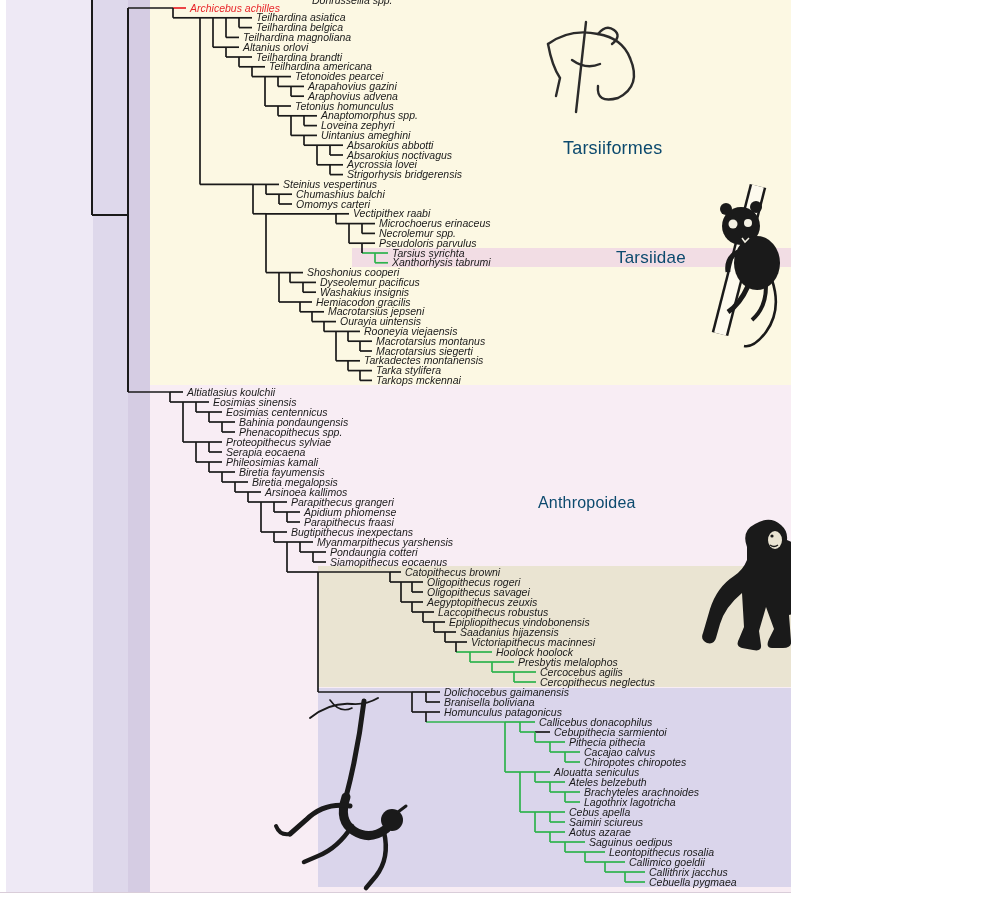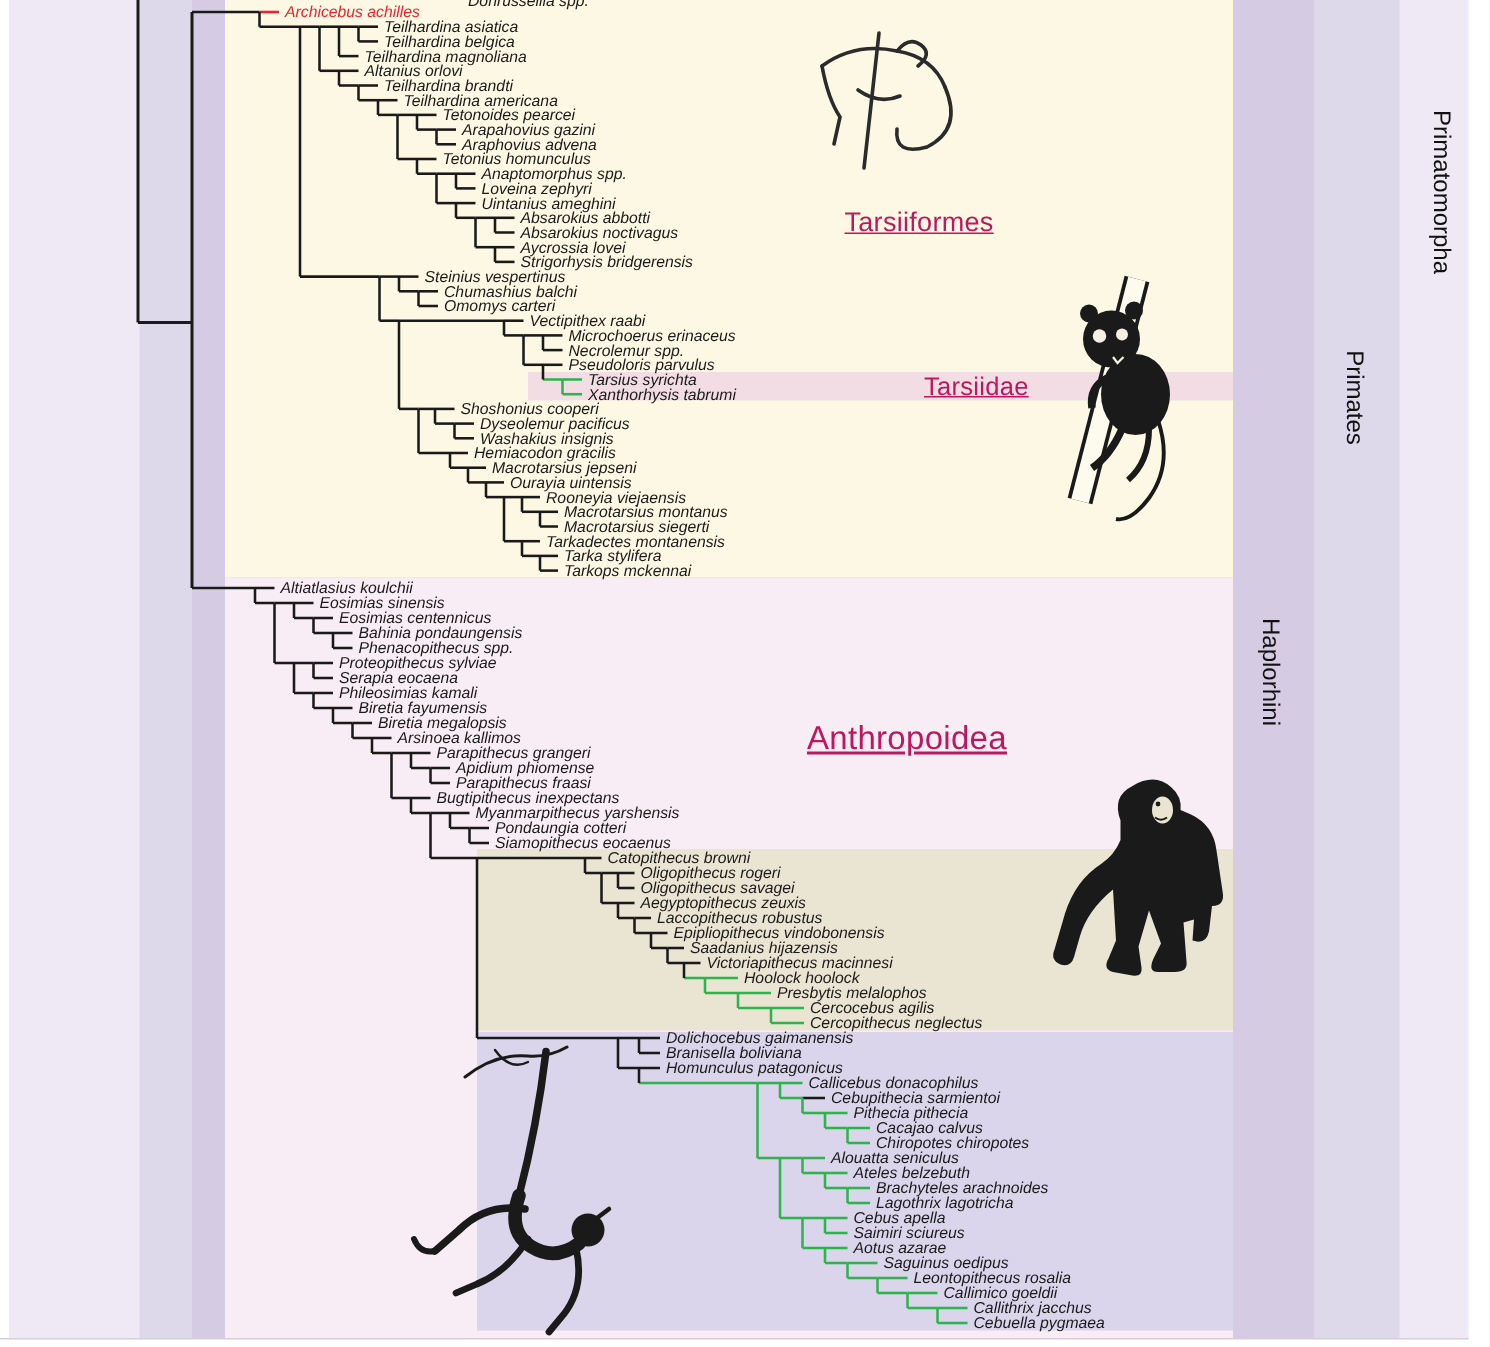--- a/index.html
+++ b/index.html
@@ -1,20 +1,20 @@
 <!DOCTYPE html>
 <html><head>
 <meta charset="utf-8">
 <style>
   html,body{margin:0;padding:0;background:#ffffff;}
-  #fig{position:relative;width:979px;height:898px;background:#ffffff;overflow:hidden;
+  #fig{position:relative;width:791px;height:898px;background:#ffffff;overflow:hidden;
        font-family:"Liberation Sans","DejaVu Sans",sans-serif;}
   .box{position:absolute;}
   #svgwrap{position:absolute;left:0;top:0;width:993px;height:898px;z-index:2;}
-  .clade-label{position:absolute;z-index:3;color:#be185d;font-size:17px;letter-spacing:.2px;text-decoration:underline;}
+  .clade-label{position:absolute;z-index:3;color:#0c4a6e;font-size:17px;letter-spacing:.2px;}
   .vlabel{position:absolute;z-index:3;color:#111;font-size:16px;width:140px;text-align:center;
           transform:rotate(90deg);}
   .bottom-rule{position:absolute;left:0;top:892px;width:993px;height:1px;background:#d9cdd9;z-index:4;}
 </style>
 </head>
 <body>
 
 <div id="fig">
 
   <div class="box" style="left:6px;top:0;width:987px;height:892px;background:#eee9f5;"></div>
@@ -427,19 +427,19 @@
       <path d="M290,834 q-10,2 -14,-8" stroke-width="4"></path>
       <path d="M352,826 q-14,22 -34,30 l-14,6" stroke-width="4.5"></path>
       <path d="M384,832 q6,26 -8,44 l-10,12" stroke-width="4.5"></path>
       <circle cx="392" cy="820" r="11" fill="#1a1a1a" stroke="none"></circle>
       <path d="M398,812 l8,-6" stroke-width="3"></path>
     </g>
   </svg>
 
   <div class="clade-label" style="left:563px;top:138px;font-size:18px;">Tarsiiformes</div>
   <div class="clade-label" style="left:590px;top:248px;margin-left:26px;">Tarsiidae</div>
-  <div class="clade-label" style="left:538px;top:479px;font-size:22px;text-align:right;">Anthropoidea</div>
+  <div class="clade-label" style="left:538px;top:494px;font-size:16px;text-align:right;">Anthropoidea</div>
   <div class="vlabel" style="left:890px;top:119px;">Primatomorpha</div>
   <div class="vlabel" style="left:832px;top:256px;">Primates</div>
   <div class="vlabel" style="left:776px;top:439px;">Haplorhini</div>
 
   <div class="bottom-rule"></div>
 </div>
 
 </body></html>

